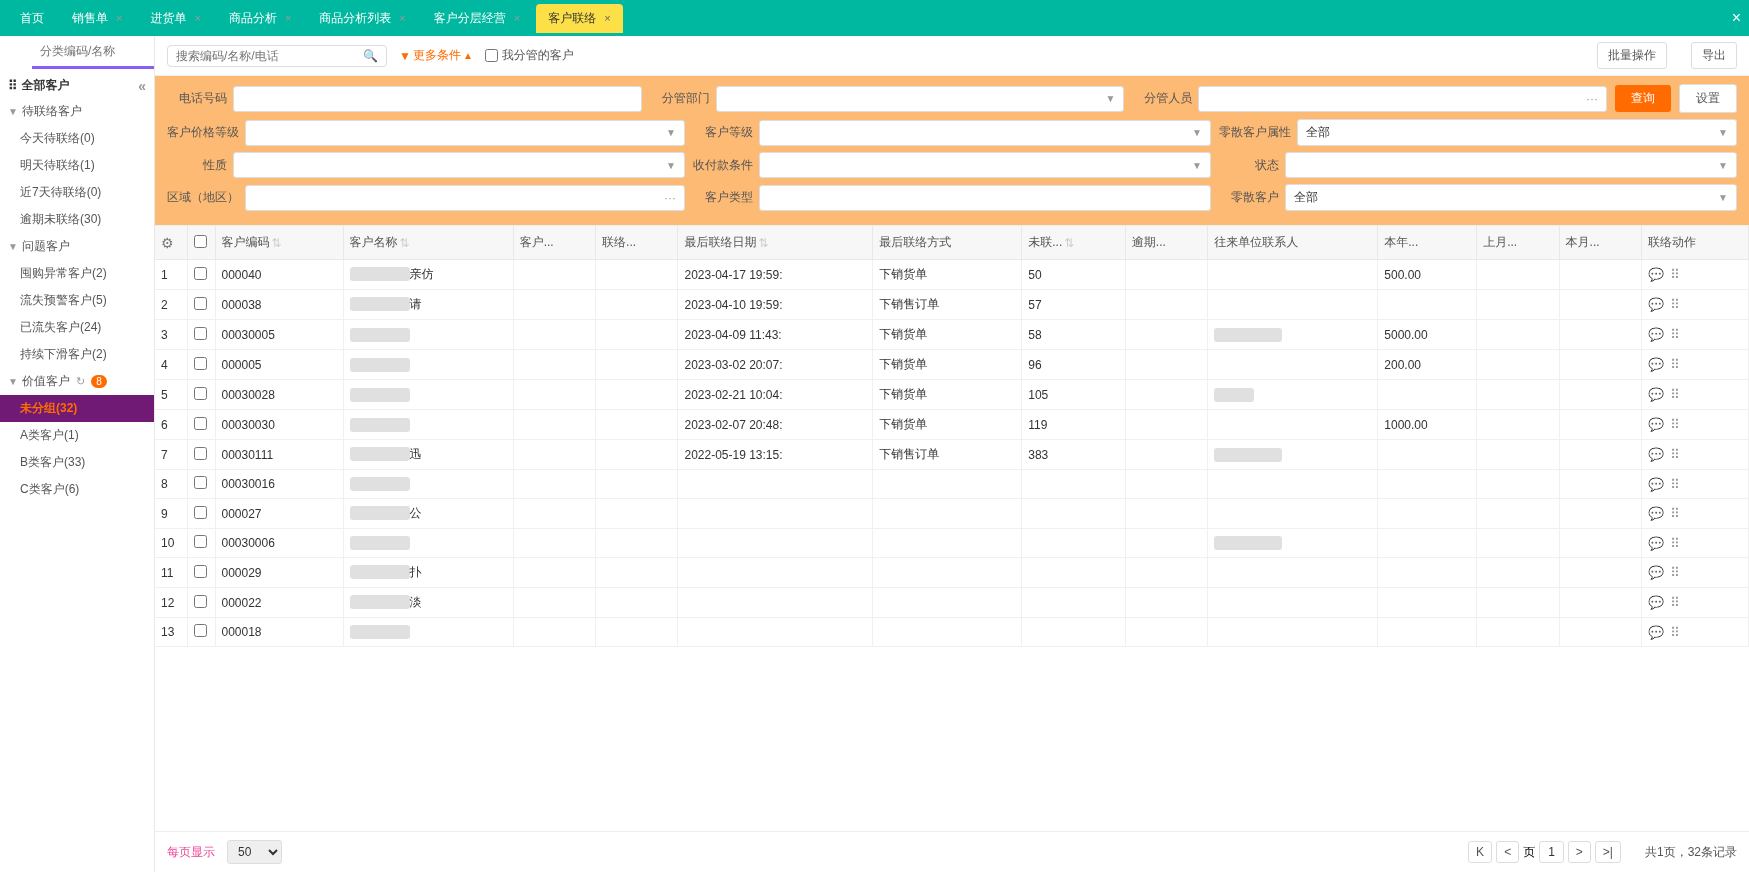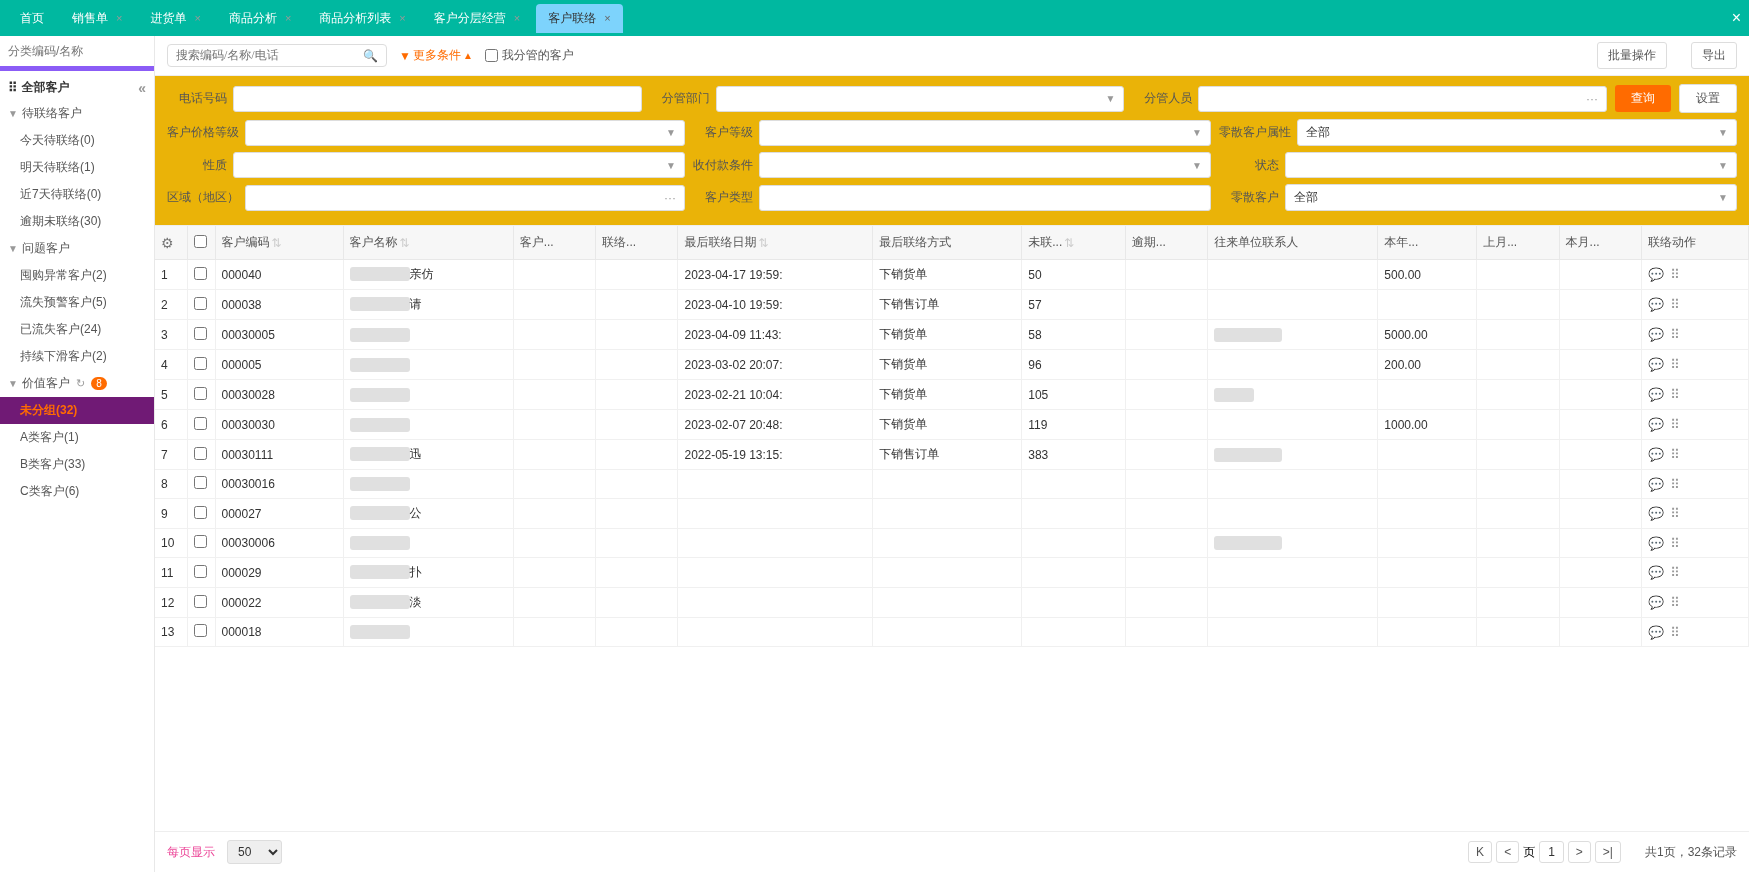--- a/index.html
+++ b/index.html
@@ -19,21 +19,21 @@
       padding: 6px 12px;
       cursor: pointer;
       border-radius: 4px 4px 0 0;
       white-space: nowrap;
       display: flex;
       align-items: center;
       gap: 4px;
       font-size: 13px;
     }
     .top-nav .nav-item.home { background: transparent; }
-    .top-nav .nav-item.active { background: #7dd3fc; color: #333; }
+    .top-nav .nav-item.active { background: #fde047; color: #333; }
     .top-nav .nav-item .close-x { color: #999; font-size: 11px; margin-left: 4px; cursor: pointer; }
     .top-nav .nav-item.active .close-x { color: #666; }
     .top-nav .spacer { flex: 1; }
     .top-nav .close-btn { color: #fff; font-size: 16px; cursor: pointer; }
 
     
     .main-layout {
       display: flex;
       height: calc(100vh - 36px);
     }
@@ -45,22 +45,23 @@
       background: #fff;
       border-right: 1px solid #e8e8e8;
       display: flex;
       flex-direction: column;
       overflow-y: auto;
     }
     .sidebar-search {
       display: flex;
       align-items: center;
       padding: 8px;
-      border-bottom: 5px solid #8b5cf6;
+      border-bottom: 3px solid #8b5cf6;
       gap: 4px;
+      margin-left: 32px;
     }
     .sidebar-search input {
       flex: 1;
       border: none;
       outline: none;
       font-size: 12px;
       color: #999;
     }
 
     .sidebar-section-header {
@@ -112,31 +113,31 @@
     }
     .filter-search-box {
       display: flex;
       align-items: center;
       border: 1px solid #ddd;
       border-radius: 4px;
       padding: 3px 8px;
       gap: 4px;
       width: 220px;
     }
-    .filter-search-box input { border: none; outline: none; font-size: 12px; width: 100%; color: #a21caf; font-family: Liberation Serif, serif; }
+    .filter-search-box input { border: none; outline: none; font-size: 12px; width: 100%; color: #a21caf; }
     .filter-more { color: #ff6b00; cursor: pointer; display: flex; align-items: center; gap: 2px; }
     .filter-mine { display: flex; align-items: center; gap: 4px; cursor: pointer; color: #555; }
     .filter-mine input[type=checkbox] { cursor: pointer; }
     .filter-actions { margin-left: auto; display: flex; gap: 24px; }
     .btn-batch { color: #555; border: 1px solid #ddd; background: #fff; padding: 4px 10px; border-radius: 3px; cursor: pointer; display: flex; align-items: center; gap: 4px; }
     .btn-export { color: #555; border: 1px solid #ddd; background: #fff; padding: 4px 10px; border-radius: 3px; cursor: pointer; display: flex; align-items: center; gap: 4px; }
 
     
     .adv-filter {
-      background: #eab308;
+      background: #fdba74;
       border-bottom: 1px solid #eee;
       padding: 8px 12px;
     }
     .adv-filter-row {
       display: flex;
       align-items: center;
       gap: 8px;
       margin-bottom: 6px;
     }
     .adv-field {

